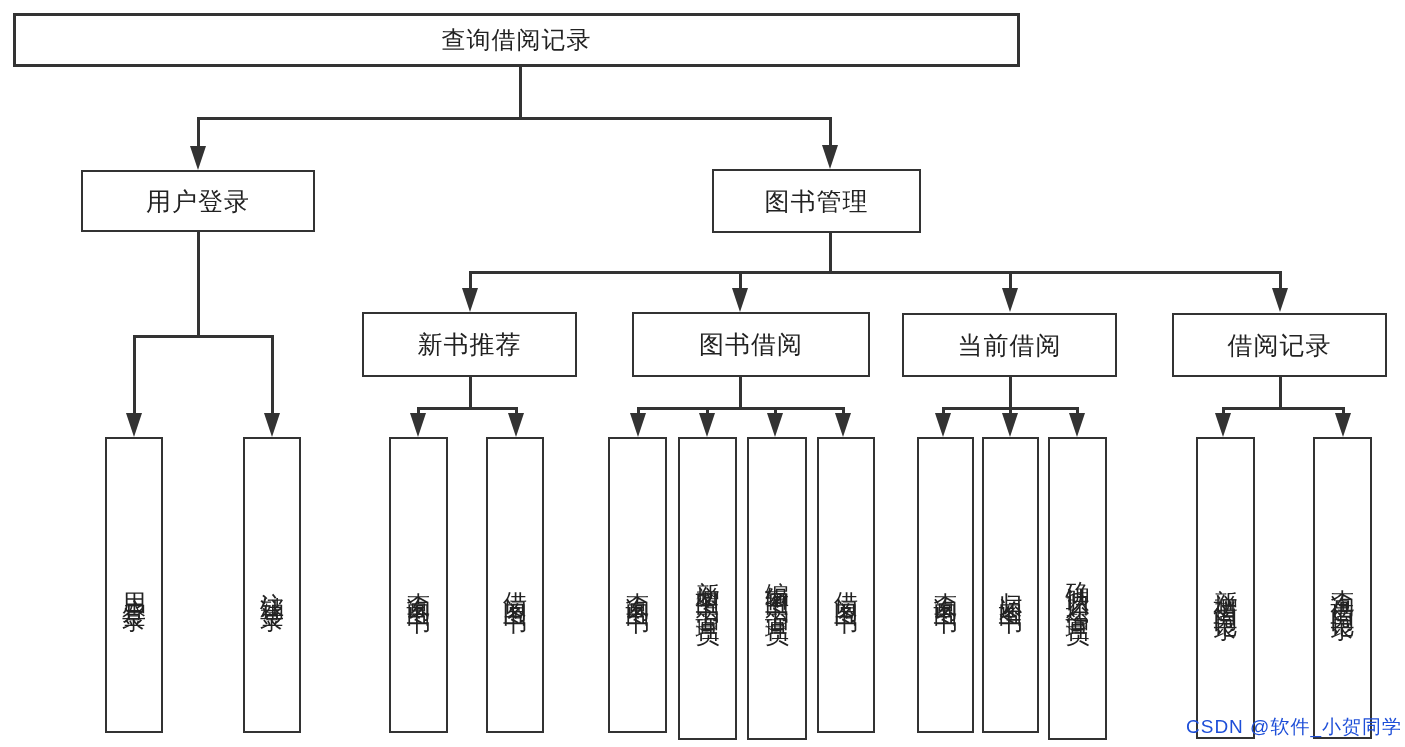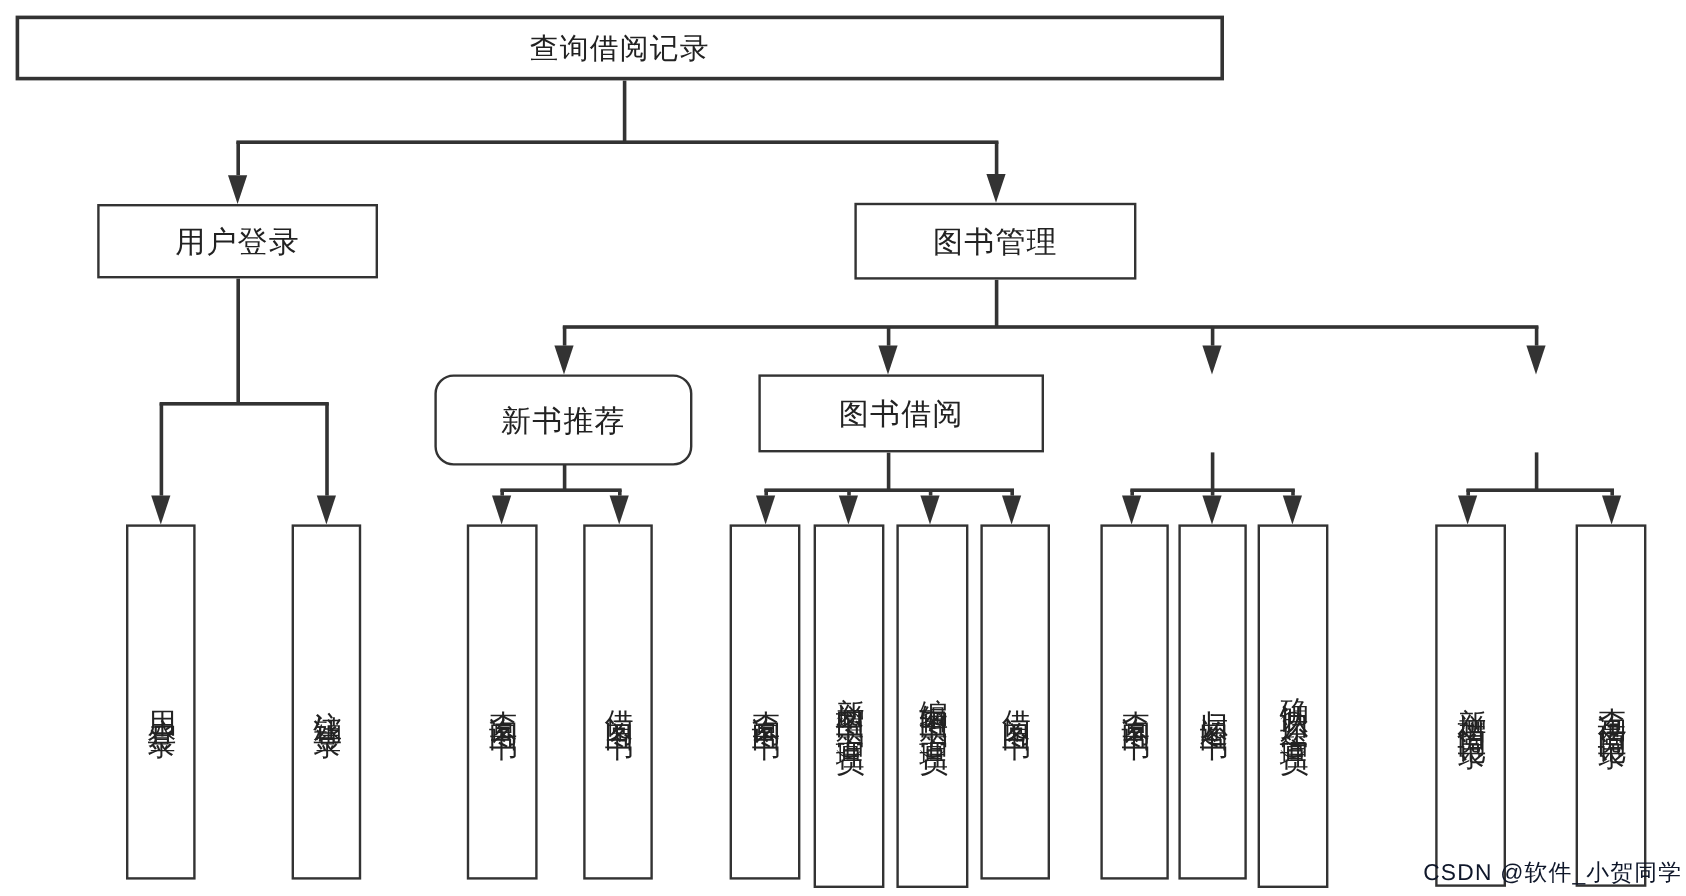--- a/index.html
+++ b/index.html
@@ -19,21 +19,21 @@
   }
   .vline{position:absolute;width:3px;background:#333333;z-index:1;}
   .hline{position:absolute;height:3px;background:#333333;z-index:1;}
   .ahead{
     position:absolute;width:0;height:0;z-index:1;
     border-left:8.5px solid transparent;border-right:8.5px solid transparent;
     border-top:24px solid #333333;
   }
   .watermark{
     position:absolute;left:1186px;top:714px;z-index:3;
-    font-size:19px;color:#0f172a;letter-spacing:1px;white-space:nowrap;
+    font-size:19px;color:#1d4ed8;letter-spacing:1px;white-space:nowrap;
   }
 </style>
 </head>
 <body>
 
 <div class="stage">
 
   <div class="box root" style="left:13px;top:13px;width:1007px;height:54px;">
     <span>查询借阅记录</span>
   </div>
@@ -41,21 +41,21 @@
   <div class="vline" style="left:518.5px;top:67px;height:51px;"></div>
   <div class="hline" style="left:196.5px;top:116.5px;width:635px;"></div>
   <div class="vline" style="left:196.5px;top:118px;height:28px;"></div>
   <div class="ahead" style="left:189.5px;top:146px;"></div>
   <div class="vline" style="left:828.5px;top:118px;height:27px;"></div>
   <div class="ahead" style="left:821.5px;top:145px;"></div>
 
   <div class="box" style="left:81px;top:170px;width:234px;height:62px;">
     <span>用户登录</span>
   </div>
-  <div class="box" style="left:712px;top:169px;width:235px;height:64px;font-family:Liberation Mono, monospace;">
+  <div class="box" style="left:712px;top:169px;width:209px;height:64px;font-family:Liberation Mono, monospace;">
     <span>图书管理</span>
   </div>
 
   <div class="vline" style="left:196.5px;top:232px;height:104px;"></div>
   <div class="hline" style="left:132.5px;top:334.5px;width:141px;"></div>
   <div class="vline" style="left:132.5px;top:336px;height:77px;"></div>
   <div class="ahead" style="left:125.5px;top:413px;"></div>
   <div class="vline" style="left:270.5px;top:336px;height:77px;"></div>
   <div class="ahead" style="left:263.5px;top:413px;"></div>
 
@@ -63,25 +63,31 @@
   <div class="hline" style="left:468.5px;top:270.5px;width:813px;"></div>
   <div class="vline" style="left:468.5px;top:272px;height:16px;"></div>
   <div class="ahead" style="left:461.5px;top:288px;"></div>
   <div class="vline" style="left:738.5px;top:272px;height:16px;"></div>
   <div class="ahead" style="left:731.5px;top:288px;"></div>
   <div class="vline" style="left:1008.5px;top:272px;height:16px;"></div>
   <div class="ahead" style="left:1001.5px;top:288px;"></div>
   <div class="vline" style="left:1278.5px;top:272px;height:16px;"></div>
   <div class="ahead" style="left:1271.5px;top:288px;"></div>
 
-  <div class="box" style="left:362px;top:312px;width:215px;height:76px;border-radius:16px;">
+  <div class="box" style="left:362px;top:312px;width:215px;height:65px;">
     <span>新书推荐</span>
   </div>
   <div class="box" style="left:632px;top:312px;width:238px;height:65px;">
     <span>图书借阅</span>
+  </div>
+  <div class="box" style="left:902px;top:313px;width:215px;height:64px;">
+    <span>当前借阅</span>
+  </div>
+  <div class="box" style="left:1172px;top:313px;width:215px;height:64px;">
+    <span>借阅记录</span>
   </div>
 
   <div class="vline" style="left:468.5px;top:377px;height:31px;"></div>
   <div class="hline" style="left:416.5px;top:406.5px;width:101px;"></div>
   <div class="vline" style="left:416.5px;top:408px;height:5px;"></div>
   <div class="ahead" style="left:409.5px;top:413px;"></div>
   <div class="vline" style="left:514.5px;top:408px;height:5px;"></div>
   <div class="ahead" style="left:507.5px;top:413px;"></div>
 
   <div class="vline" style="left:738.5px;top:377px;height:31px;"></div>

